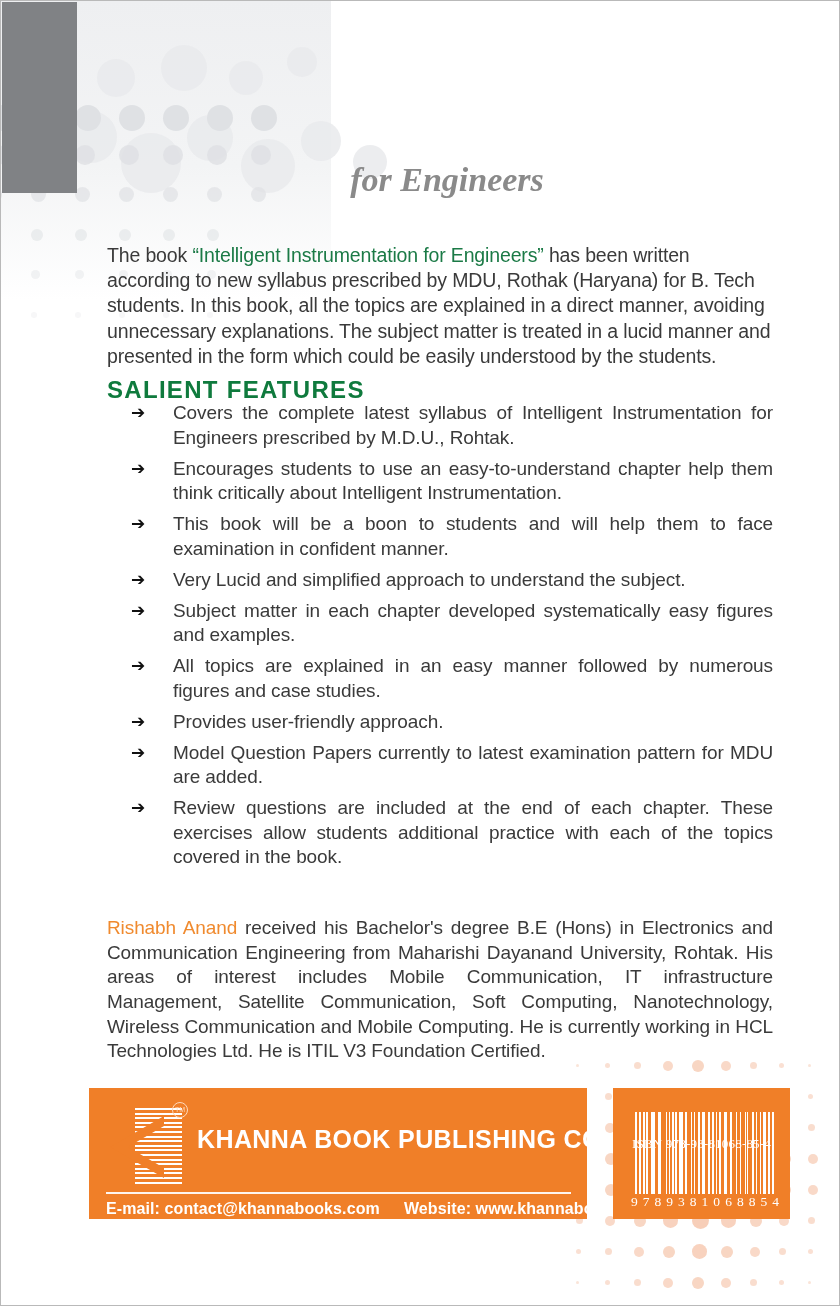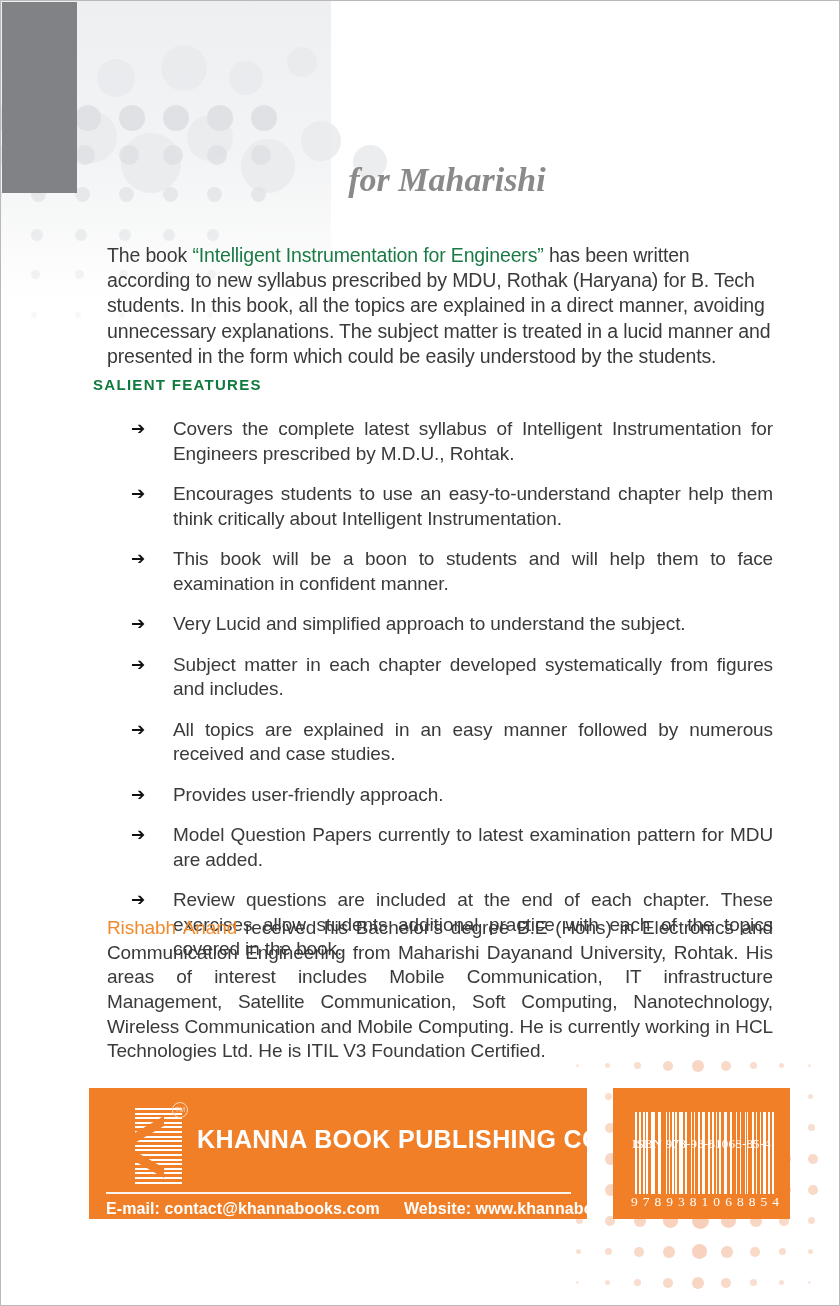--- a/index.html
+++ b/index.html
@@ -64,42 +64,42 @@
   }
 
   .intro{
     position:absolute;left:106px;top:222px;width:666px;
     font-size:19.5px;line-height:1.30;color:#3a3a3a;
     letter-spacing:-0.15px;
   }
   .intro .hl{color:#1b7a46;}
 
   .sec-head{
-    position:absolute;left:92px;width:666px;
-    color:#0f7a3d;font-weight:700;font-size:15px;
+    position:absolute;left:106px;width:666px;
+    color:#0f7a3d;font-weight:700;font-size:24px;
     letter-spacing:1.3px;
   }
   #salient-head{top:375px;}
   #author-head{top:872px;}
 
   ul.features{
     position:absolute;left:126px;top:400px;width:646px;
     margin:0;padding:0;list-style:none;
   }
   ul.features li{
     position:relative;padding-left:46px;margin-bottom:6.5px;
     font-size:19px;line-height:1.29;color:#3a3a3a;
     text-align:justify;letter-spacing:-0.1px;
   }
   ul.features li .arrow{
     position:absolute;left:4px;top:1px;
     font-size:17px;color:#111;line-height:1.29;
     font-family:"DejaVu Sans", sans-serif;
   }
-  ul.features li .txt{display:block;margin-top:16px;}
+  ul.features li .txt{display:block;}
 
   .bio{
     position:absolute;left:106px;top:896px;width:666px;
     font-size:19px;line-height:1.30;color:#3a3a3a;
     text-align:justify;letter-spacing:-0.1px;
   }
   .bio .aname{color:#f08a2e;}
 
   
   .pubbar{
@@ -202,21 +202,21 @@
       <span class="hrow"><i style="width: 3px; height: 3px; margin-right: 26px; opacity: 0.45;"></i><i style="width: 5px; height: 5px; margin-right: 24px; opacity: 0.51;"></i><i style="width: 7.4px; height: 7.4px; margin-right: 21.6px; opacity: 0.57;"></i><i style="width: 9.8px; height: 9.8px; margin-right: 19.2px; opacity: 0.63;"></i><i style="width: 12.2px; height: 12.2px; margin-right: 16.8px; opacity: 0.69;"></i><i style="width: 9.8px; height: 9.8px; margin-right: 19.2px; opacity: 0.63;"></i><i style="width: 7.4px; height: 7.4px; margin-right: 21.6px; opacity: 0.57;"></i><i style="width: 5px; height: 5px; margin-right: 24px; opacity: 0.51;"></i><i style="width: 3px; height: 3px; margin-right: 26px; opacity: 0.45;"></i></span>
       <span class="hrow"><i style="width: 5px; height: 5px; margin-right: 24px; opacity: 0.51;"></i><i style="width: 7.4px; height: 7.4px; margin-right: 21.6px; opacity: 0.57;"></i><i style="width: 9.8px; height: 9.8px; margin-right: 19.2px; opacity: 0.63;"></i><i style="width: 12.2px; height: 12.2px; margin-right: 16.8px; opacity: 0.69;"></i><i style="width: 14.6px; height: 14.6px; margin-right: 14.4px; opacity: 0.75;"></i><i style="width: 12.2px; height: 12.2px; margin-right: 16.8px; opacity: 0.69;"></i><i style="width: 9.8px; height: 9.8px; margin-right: 19.2px; opacity: 0.63;"></i><i style="width: 7.4px; height: 7.4px; margin-right: 21.6px; opacity: 0.57;"></i><i style="width: 5px; height: 5px; margin-right: 24px; opacity: 0.51;"></i></span>
       <span class="hrow"><i style="width: 7.4px; height: 7.4px; margin-right: 21.6px; opacity: 0.57;"></i><i style="width: 9.8px; height: 9.8px; margin-right: 19.2px; opacity: 0.63;"></i><i style="width: 12.2px; height: 12.2px; margin-right: 16.8px; opacity: 0.69;"></i><i style="width: 14.6px; height: 14.6px; margin-right: 14.4px; opacity: 0.75;"></i><i style="width: 17px; height: 17px; margin-right: 12px; opacity: 0.81;"></i><i style="width: 14.6px; height: 14.6px; margin-right: 14.4px; opacity: 0.75;"></i><i style="width: 12.2px; height: 12.2px; margin-right: 16.8px; opacity: 0.69;"></i><i style="width: 9.8px; height: 9.8px; margin-right: 19.2px; opacity: 0.63;"></i><i style="width: 7.4px; height: 7.4px; margin-right: 21.6px; opacity: 0.57;"></i></span>
       <span class="hrow"><i style="width: 9.8px; height: 9.8px; margin-right: 19.2px; opacity: 0.63;"></i><i style="width: 12.2px; height: 12.2px; margin-right: 16.8px; opacity: 0.69;"></i><i style="width: 14.6px; height: 14.6px; margin-right: 14.4px; opacity: 0.75;"></i><i style="width: 17px; height: 17px; margin-right: 12px; opacity: 0.81;"></i><i style="width: 17px; height: 17px; margin-right: 12px; opacity: 0.87;"></i><i style="width: 17px; height: 17px; margin-right: 12px; opacity: 0.81;"></i><i style="width: 14.6px; height: 14.6px; margin-right: 14.4px; opacity: 0.75;"></i><i style="width: 12.2px; height: 12.2px; margin-right: 16.8px; opacity: 0.69;"></i><i style="width: 9.8px; height: 9.8px; margin-right: 19.2px; opacity: 0.63;"></i></span>
       <span class="hrow"><i style="width: 9.8px; height: 9.8px; margin-right: 19.2px; opacity: 0.63;"></i><i style="width: 12.2px; height: 12.2px; margin-right: 16.8px; opacity: 0.69;"></i><i style="width: 14.6px; height: 14.6px; margin-right: 14.4px; opacity: 0.75;"></i><i style="width: 17px; height: 17px; margin-right: 12px; opacity: 0.81;"></i><i style="width: 17px; height: 17px; margin-right: 12px; opacity: 0.87;"></i><i style="width: 17px; height: 17px; margin-right: 12px; opacity: 0.81;"></i><i style="width: 14.6px; height: 14.6px; margin-right: 14.4px; opacity: 0.75;"></i><i style="width: 12.2px; height: 12.2px; margin-right: 16.8px; opacity: 0.69;"></i><i style="width: 9.8px; height: 9.8px; margin-right: 19.2px; opacity: 0.63;"></i></span>
       <span class="hrow"><i style="width: 7.4px; height: 7.4px; margin-right: 21.6px; opacity: 0.57;"></i><i style="width: 9.8px; height: 9.8px; margin-right: 19.2px; opacity: 0.63;"></i><i style="width: 12.2px; height: 12.2px; margin-right: 16.8px; opacity: 0.69;"></i><i style="width: 14.6px; height: 14.6px; margin-right: 14.4px; opacity: 0.75;"></i><i style="width: 17px; height: 17px; margin-right: 12px; opacity: 0.81;"></i><i style="width: 14.6px; height: 14.6px; margin-right: 14.4px; opacity: 0.75;"></i><i style="width: 12.2px; height: 12.2px; margin-right: 16.8px; opacity: 0.69;"></i><i style="width: 9.8px; height: 9.8px; margin-right: 19.2px; opacity: 0.63;"></i><i style="width: 7.4px; height: 7.4px; margin-right: 21.6px; opacity: 0.57;"></i></span>
       <span class="hrow"><i style="width: 5px; height: 5px; margin-right: 24px; opacity: 0.51;"></i><i style="width: 7.4px; height: 7.4px; margin-right: 21.6px; opacity: 0.57;"></i><i style="width: 9.8px; height: 9.8px; margin-right: 19.2px; opacity: 0.63;"></i><i style="width: 12.2px; height: 12.2px; margin-right: 16.8px; opacity: 0.69;"></i><i style="width: 14.6px; height: 14.6px; margin-right: 14.4px; opacity: 0.75;"></i><i style="width: 12.2px; height: 12.2px; margin-right: 16.8px; opacity: 0.69;"></i><i style="width: 9.8px; height: 9.8px; margin-right: 19.2px; opacity: 0.63;"></i><i style="width: 7.4px; height: 7.4px; margin-right: 21.6px; opacity: 0.57;"></i><i style="width: 5px; height: 5px; margin-right: 24px; opacity: 0.51;"></i></span>
       <span class="hrow"><i style="width: 3px; height: 3px; margin-right: 26px; opacity: 0.45;"></i><i style="width: 5px; height: 5px; margin-right: 24px; opacity: 0.51;"></i><i style="width: 7.4px; height: 7.4px; margin-right: 21.6px; opacity: 0.57;"></i><i style="width: 9.8px; height: 9.8px; margin-right: 19.2px; opacity: 0.63;"></i><i style="width: 12.2px; height: 12.2px; margin-right: 16.8px; opacity: 0.69;"></i><i style="width: 9.8px; height: 9.8px; margin-right: 19.2px; opacity: 0.63;"></i><i style="width: 7.4px; height: 7.4px; margin-right: 21.6px; opacity: 0.57;"></i><i style="width: 5px; height: 5px; margin-right: 24px; opacity: 0.51;"></i><i style="width: 3px; height: 3px; margin-right: 26px; opacity: 0.45;"></i></span>
     </div>
 
-  <div class="subtitle">for Maharishi</div>
+  <div class="subtitle">for Engineers</div>
 
   <p class="intro">
     <span>The book </span><span class="hl">“Intelligent Instrumentation for Engineers”</span><span> has been written according to new syllabus prescribed by MDU, Rothak (Haryana) for B. Tech students. In this book, all the topics are explained in a direct manner, avoiding unnecessary explanations. The subject matter is treated in a lucid manner and presented in the form which could be easily understood by the students.</span>
   </p>
 
   <div class="sec-head" id="salient-head">SALIENT FEATURES</div>
   <ul class="features" id="featureList">
       <li>
         <span class="arrow">➔</span>
         <span class="txt">Covers the complete latest syllabus of Intelligent Instrumentation for Engineers prescribed by M.D.U., Rohtak.</span>
@@ -228,25 +228,25 @@
       <li>
         <span class="arrow">➔</span>
         <span class="txt">This book will be a boon to students and will help them to face examination in confident manner.</span>
       </li>
       <li>
         <span class="arrow">➔</span>
         <span class="txt">Very Lucid and simplified approach to understand the subject.</span>
       </li>
       <li>
         <span class="arrow">➔</span>
-        <span class="txt">Subject matter in each chapter developed systematically from figures and includes.</span>
-      </li>
-      <li>
-        <span class="arrow">➔</span>
-        <span class="txt">All topics are explained in an easy manner followed by numerous received and case studies.</span>
+        <span class="txt">Subject matter in each chapter developed systematically easy figures and examples.</span>
+      </li>
+      <li>
+        <span class="arrow">➔</span>
+        <span class="txt">All topics are explained in an easy manner followed by numerous figures and case studies.</span>
       </li>
       <li>
         <span class="arrow">➔</span>
         <span class="txt">Provides user-friendly approach.</span>
       </li>
       <li>
         <span class="arrow">➔</span>
         <span class="txt">Model Question Papers currently to latest examination pattern for MDU are added.</span>
       </li>
       <li>

